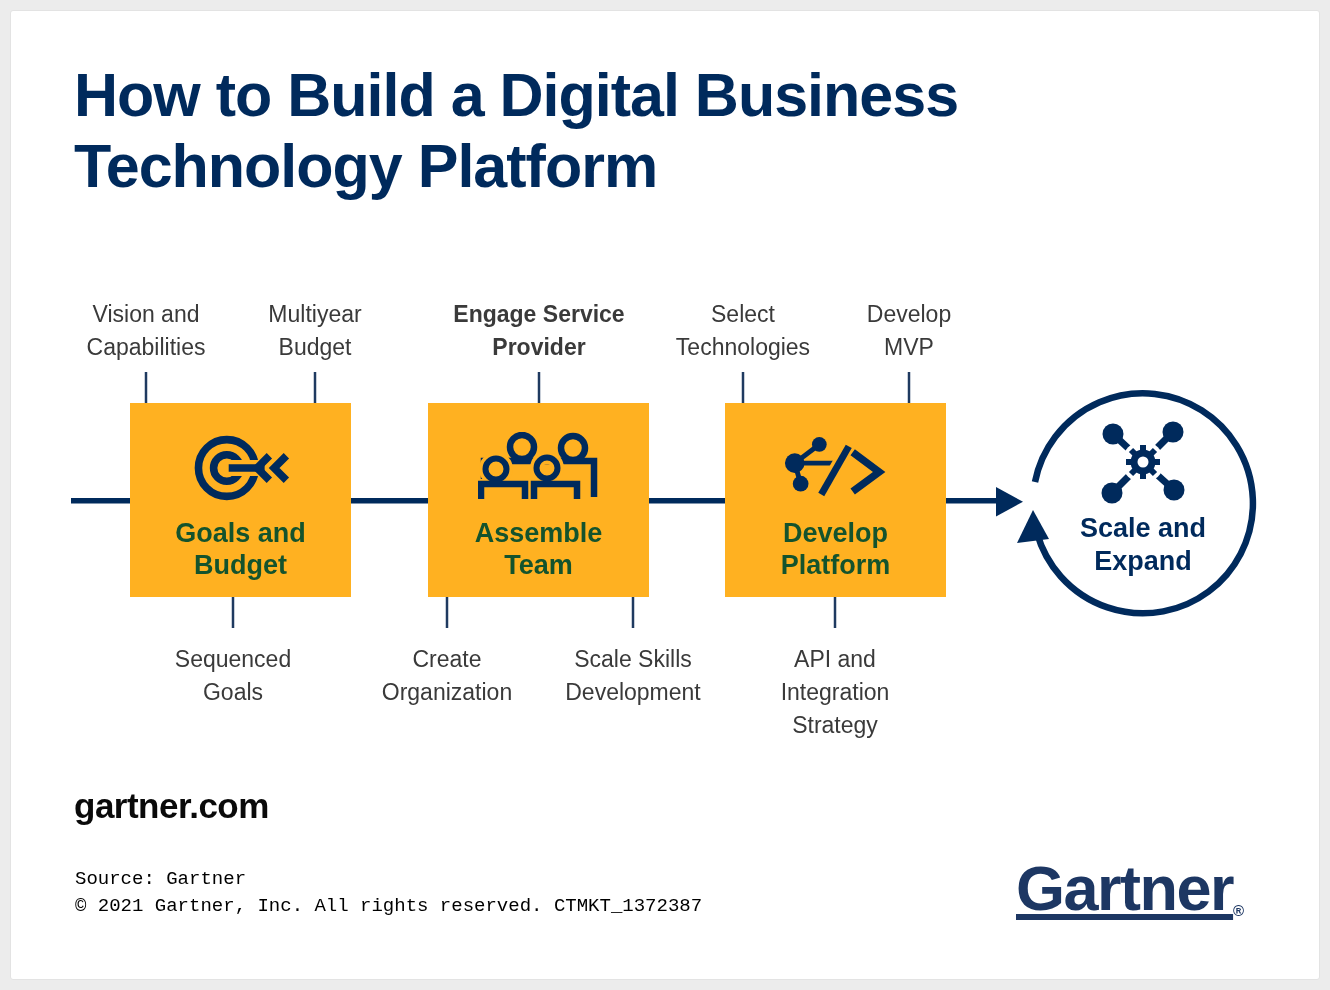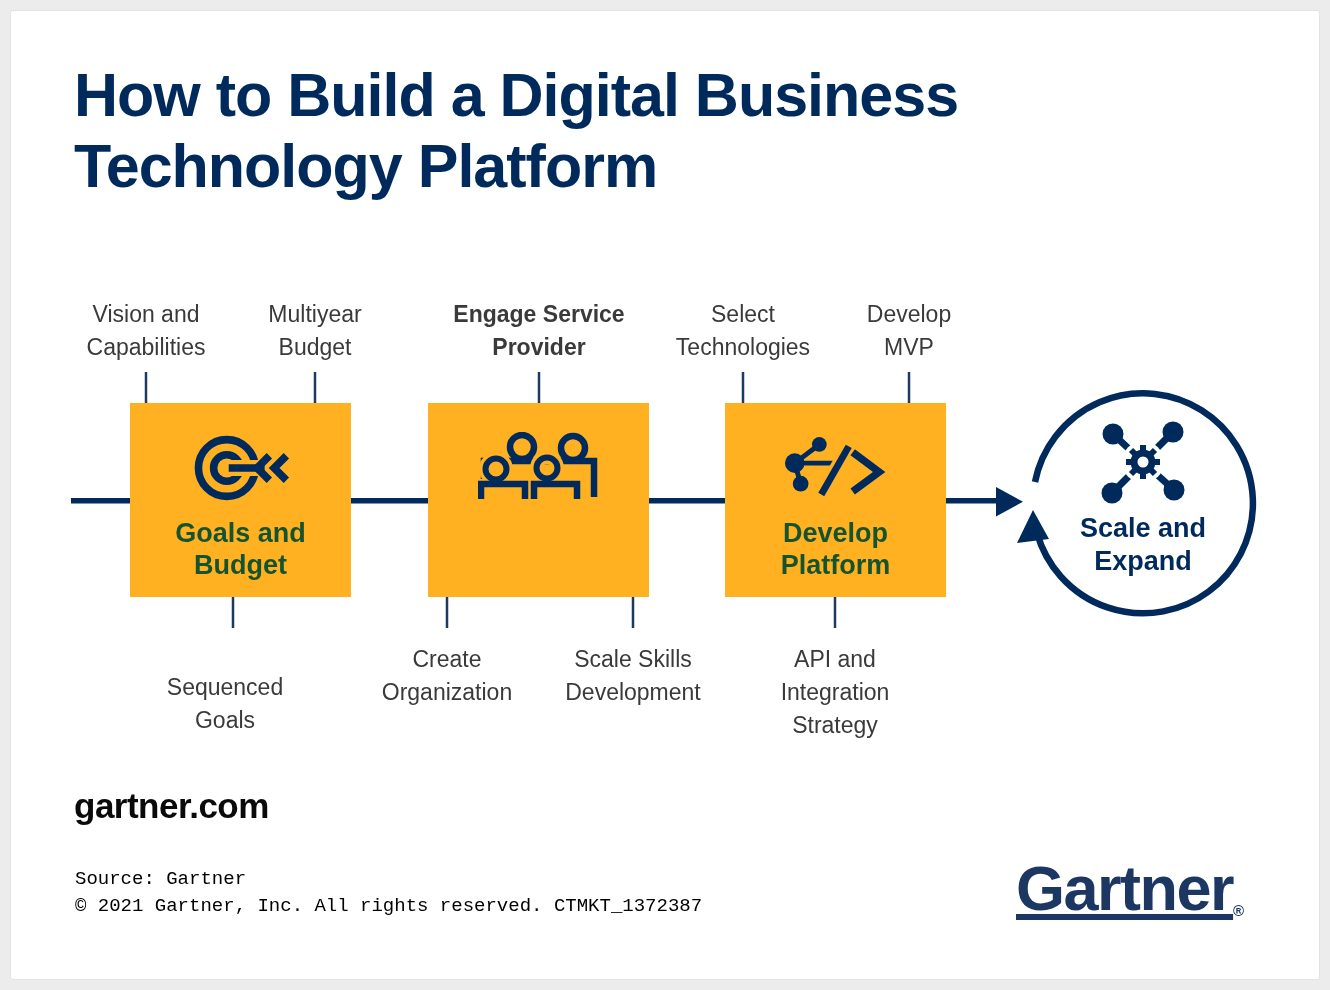--- a/index.html
+++ b/index.html
@@ -33,21 +33,21 @@
   }
   .conn{
     position:absolute;z-index:2;text-align:center;
     font-size:23px;line-height:33px;color:#3a3a3a;
   }
   .ct1{left:61px; top:298px;width:170px;}
   .ct2{left:250px;top:298px;width:130px;}
   .ct3{left:434px;top:298px;width:210px;font-weight:bold;}
   .ct4{left:663px;top:298px;width:160px;}
   .ct5{left:859px;top:298px;width:100px;}
-  .cb1{left:155px;top:643px;width:140px;margin-top:28px;}
+  .cb1{left:163px;top:643px;width:140px;}
   .cb2{left:362px;top:643px;width:170px;}
   .cb3{left:543px;top:643px;width:180px;}
   .cb4{left:755px;top:643px;width:160px;}
   .cycle-icon{position:absolute;left:1098px;top:417px;z-index:2;}
   .cycle-label{
     position:absolute;left:1063px;top:512px;width:160px;z-index:2;
     text-align:center;font-size:27px;line-height:33px;font-weight:bold;color:#002A5C;
   }
   .site{
     position:absolute;left:74px;top:786px;z-index:2;
@@ -123,20 +123,21 @@
         <circle cx="95" cy="15" r="12" fill="none" stroke="#002A5C" stroke-width="6.5"></circle>
         <path d="M6 46 L6 28 L116 28 L116 64" fill="none" stroke="#002A5C" stroke-width="6.5"></path>
         <circle cx="18" cy="36" r="10.5" fill="none" stroke="#FFB121" stroke-width="13"></circle>
         <circle cx="18" cy="36" r="10.5" fill="none" stroke="#002A5C" stroke-width="6"></circle>
         <circle cx="69" cy="35" r="10.5" fill="none" stroke="#FFB121" stroke-width="13"></circle>
         <circle cx="69" cy="35" r="10.5" fill="none" stroke="#002A5C" stroke-width="6"></circle>
         <path d="M3 66 L3 51 L47 51 L47 66" fill="none" stroke="#002A5C" stroke-width="6.5"></path>
         <path d="M56 66 L56 51 L99 51 L99 66" fill="none" stroke="#002A5C" stroke-width="6.5"></path>
       </svg>
     </div>
+    <div class="steplabel">Assemble Team</div>
   </div>
 
   <div class="stepbox b3">
     <div class="iconwrap">
       <svg width="108" height="68" viewBox="0 0 110 66">
         <line x1="13" y1="28" x2="38" y2="9" stroke="#002A5C" stroke-width="5"></line>
         <line x1="13" y1="28" x2="19" y2="49" stroke="#002A5C" stroke-width="5"></line>
         <line x1="13" y1="28" x2="52" y2="28" stroke="#002A5C" stroke-width="5"></line>
         <circle cx="38" cy="9" r="7.5" fill="#002A5C"></circle>
         <circle cx="13" cy="28" r="10" fill="#002A5C"></circle>

